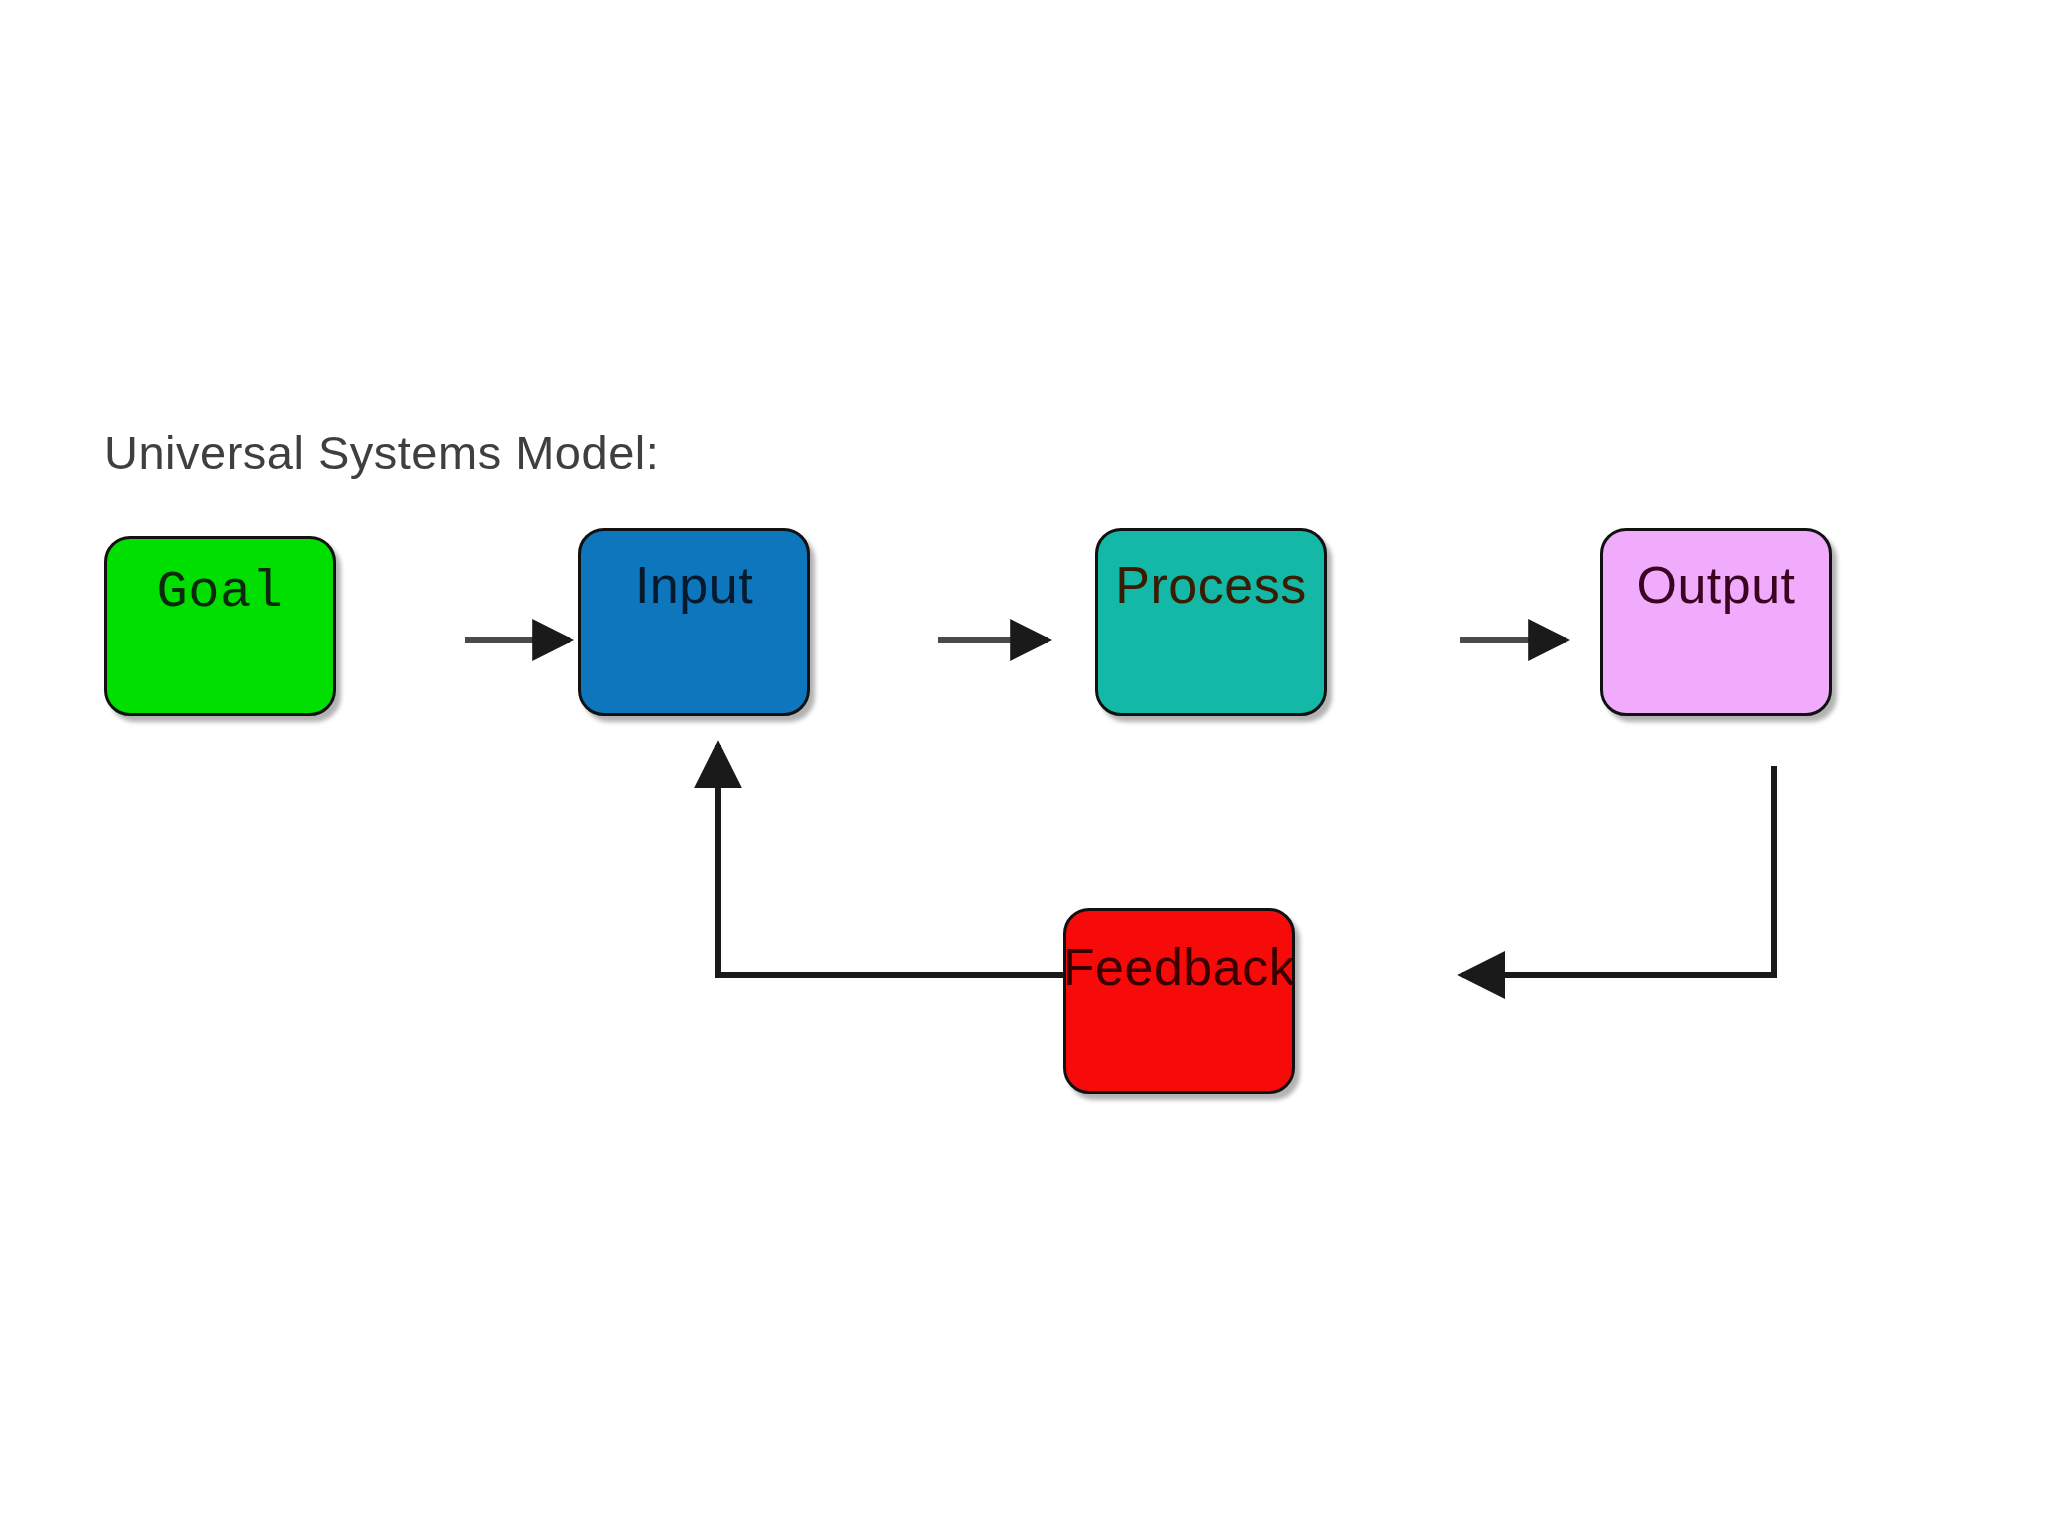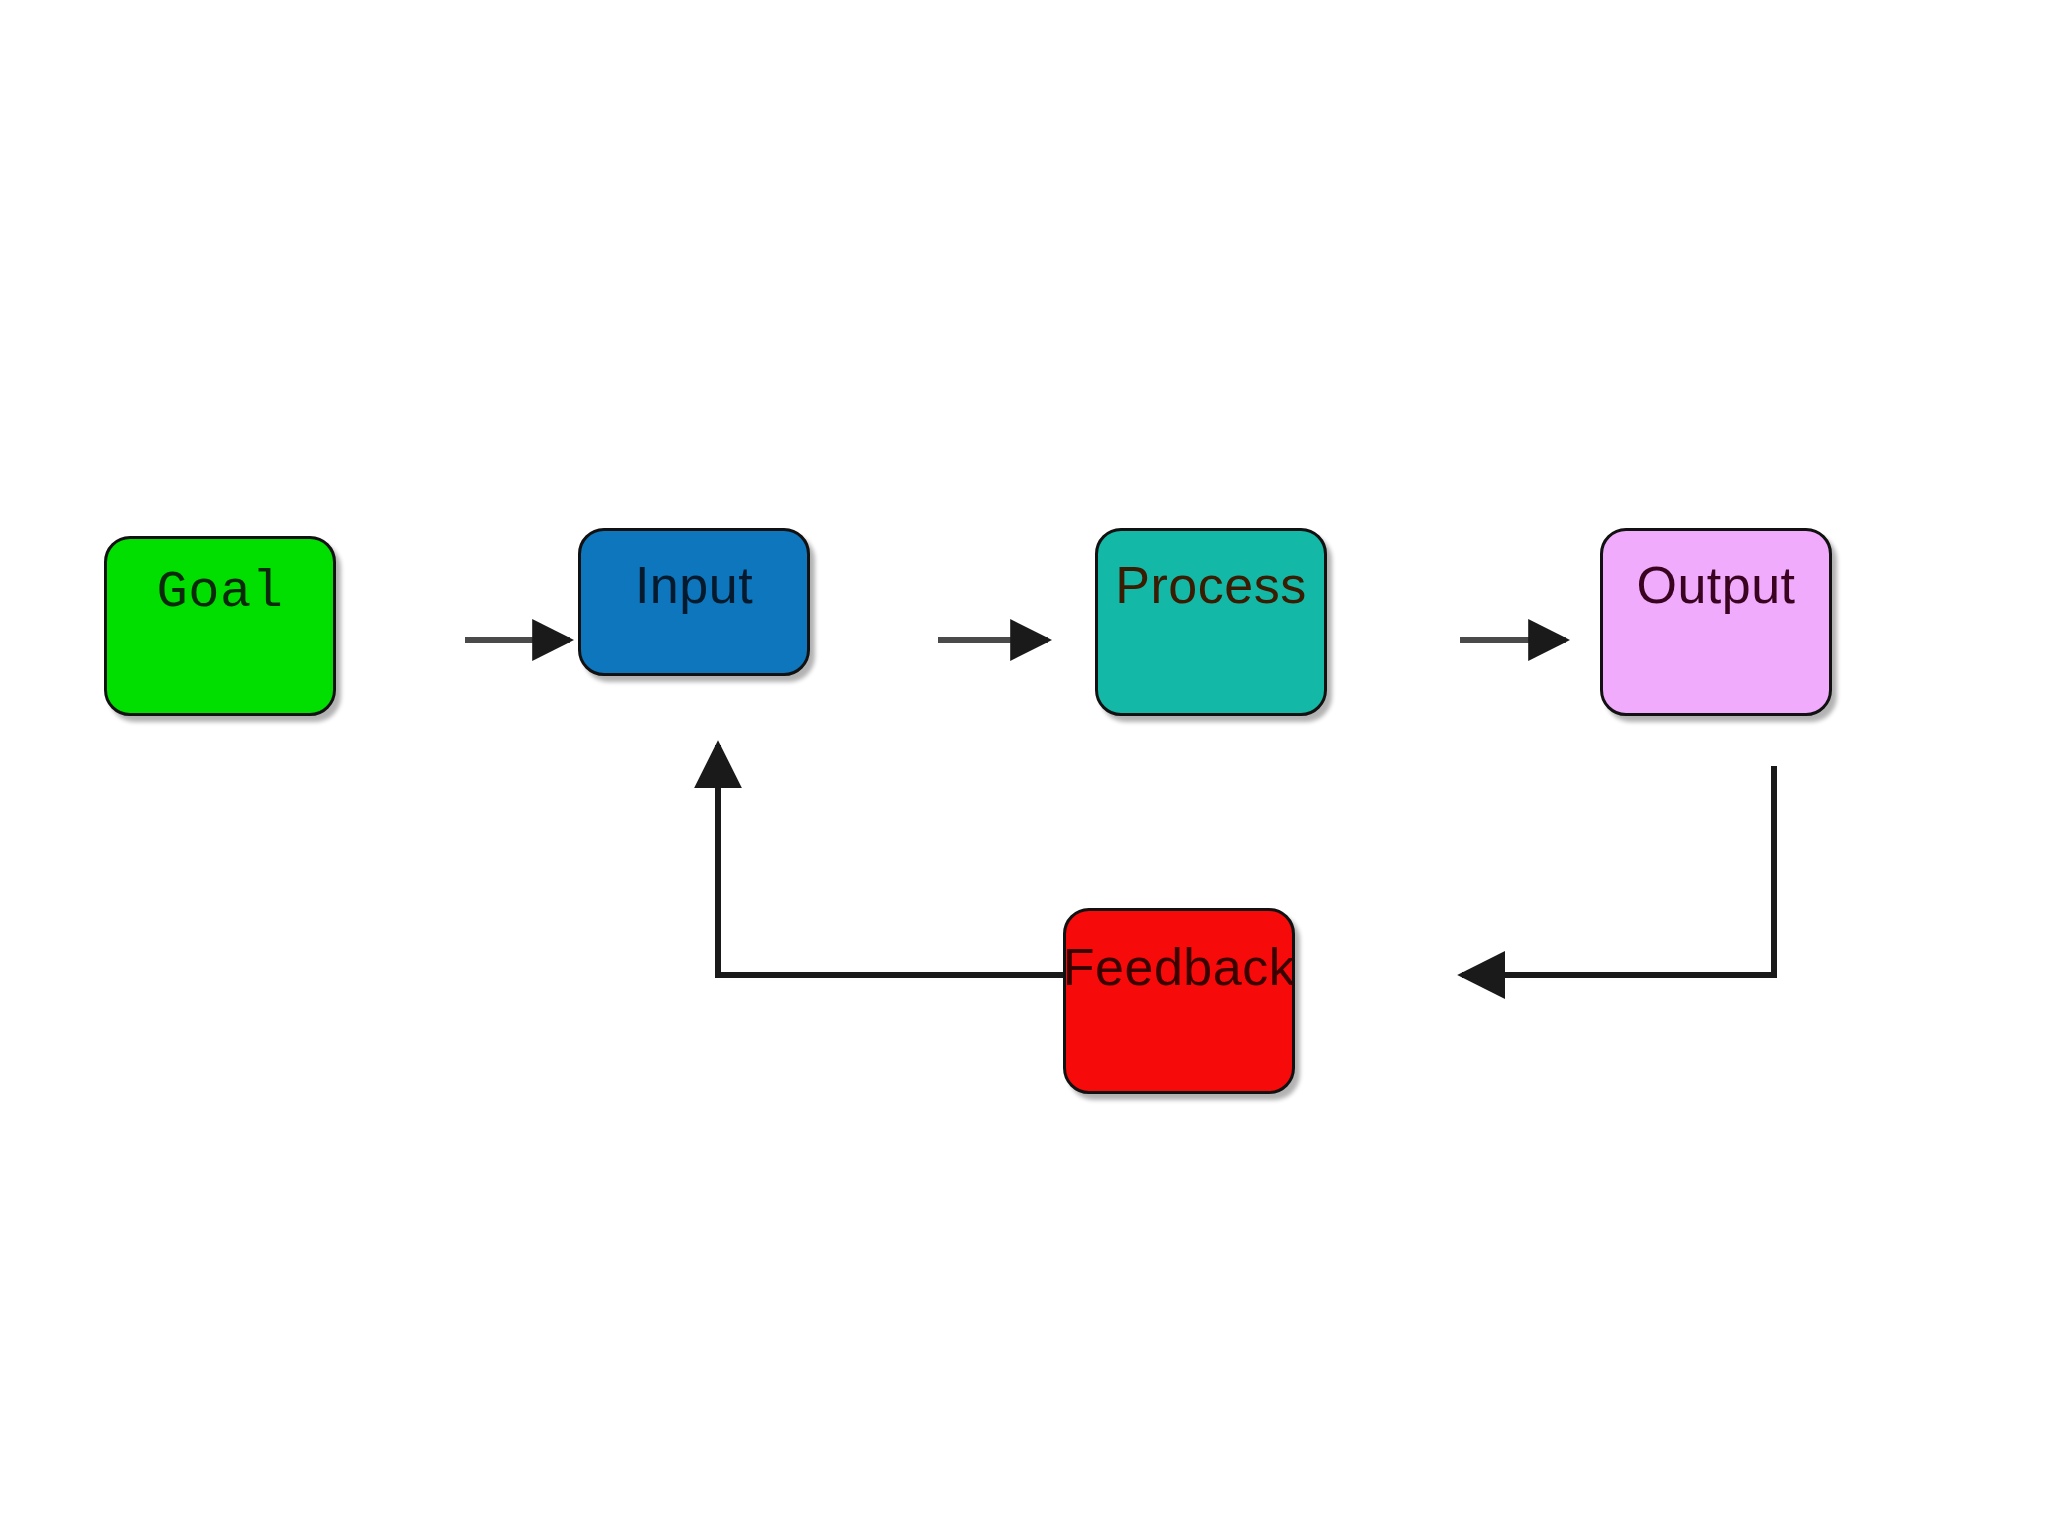--- a/index.html
+++ b/index.html
@@ -41,21 +41,21 @@
   }
   .node-label {
     font-size: 52px;
     line-height: 1;
     white-space: nowrap;
     font-weight: 400;
     letter-spacing: 0.5px;
   }
 
   #node-goal     { left: 104px;  top: 536px; width: 232px; height: 180px; }
-  #node-input    { left: 578px;  top: 528px; width: 232px; height: 148px; }
+  #node-input    { left: 578px;  top: 528px; width: 232px; height: 188px; }
   #node-process  { left: 1095px; top: 528px; width: 232px; height: 188px; }
   #node-output   { left: 1600px; top: 528px; width: 232px; height: 188px; }
   #node-feedback { left: 1063px; top: 908px; width: 232px; height: 186px; }
 
   #node-goal .node-label     { padding-top: 28px; font-family: Liberation Mono, monospace; }
   #node-input .node-label    { padding-top: 28px; }
   #node-process .node-label  { padding-top: 28px; }
   #node-output .node-label   { padding-top: 28px; }
   #node-feedback .node-label { padding-top: 30px; }
 
@@ -67,20 +67,21 @@
     width: 2048px;
     height: 1536px;
     pointer-events: none;
   }
 </style>
 </head>
 <body>
 
 <div id="canvas" style="background: rgb(255, 255, 255);">
 
+  <div id="diagram-title" style="color: rgb(63, 63, 63);">Universal Systems Model:</div>
 
   <svg id="connectors" viewBox="0 0 2048 1536">
     <defs>
       <marker id="arrow-right" viewBox="0 0 10 10" refX="9" refY="5" markerWidth="7" markerHeight="7" orient="auto-start-reverse">
         <path d="M 0 0 L 10 5 L 0 10 z" fill="#1a1a1a"></path>
       </marker>
       <marker id="arrow-left" viewBox="0 0 10 10" refX="9" refY="5" markerWidth="8" markerHeight="8" orient="auto-start-reverse">
         <path d="M 0 0 L 10 5 L 0 10 z" fill="#1a1a1a"></path>
       </marker>
       <marker id="arrow-up" viewBox="0 0 10 10" refX="9" refY="5" markerWidth="8" markerHeight="8" orient="auto-start-reverse">

